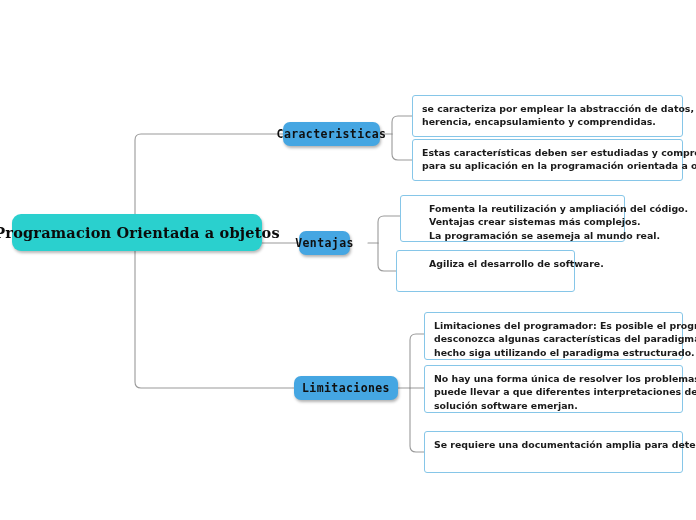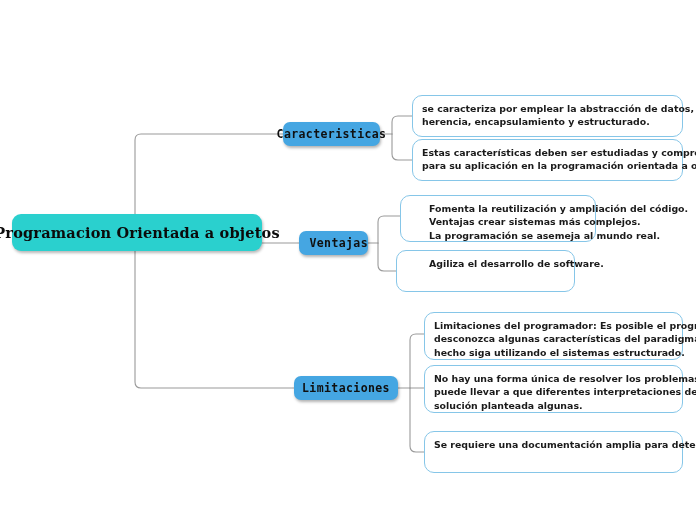--- a/index.html
+++ b/index.html
@@ -53,21 +53,21 @@
     font-family: "DejaVu Sans Mono", "Liberation Mono", monospace;
     font-weight: bold;
     font-size: 11.5px;
     letter-spacing: 0.4px;
     white-space: nowrap;
   }
   
   .leaf-node {
     background: #ffffff;
     border: 1px solid #86c6e8;
-    border-radius: 10px;
+    border-radius: 3px;
     color: #1a1a1a;
     font-family: "DejaVu Sans", "Liberation Sans", sans-serif;
     font-size: 9.4px;
     font-weight: 600;
     line-height: 13.4px;
     padding: 6px 9px 6px 9px;
     box-sizing: border-box;
   }
   .leaf-line {
     display: block;
@@ -106,55 +106,55 @@
   <div class="node root-node" style="left:12px; top:214px; width:250px; height:37px;">
     <span>Programacion Orientada a objetos</span>
   </div>
 
   <div class="node branch-node" style="left:283px; top:122px; width:97px; height:24px;">
     <span>Caracteristicas</span>
   </div>
 
   <div class="node leaf-node" style="left:412px; top:95px; width:271px; height:42px;">
     <span class="leaf-line">se caracteriza por emplear la abstracción de datos,</span>
-    <span class="leaf-line">herencia, encapsulamiento y estructurado.</span>
+    <span class="leaf-line">herencia, encapsulamiento y comprendidas.</span>
   </div>
 
   <div class="node leaf-node" style="left:412px; top:139px; width:271px; height:42px;">
     <span class="leaf-line">Estas características deben ser estudiadas y comprendidas</span>
     <span class="leaf-line">para su aplicación en la programación orientada a objetos.</span>
   </div>
 
-  <div class="node branch-node" style="left:299px; top:231px; width:69px; height:24px;justify-content:flex-end;">
+  <div class="node branch-node" style="left:299px; top:231px; width:51px; height:24px;">
     <span>Ventajas</span>
   </div>
 
-  <div class="node leaf-node" style="left:400px; top:195px; width:196px; height:47px;padding-left:28px;">
+  <div class="node leaf-node" style="left:400px; top:195px; width:225px; height:47px;padding-left:28px;">
     <span class="leaf-line">Fomenta la reutilización y ampliación del código.</span>
     <span class="leaf-line">Ventajas crear sistemas más complejos.</span>
     <span class="leaf-line">La programación se asemeja al mundo real.</span>
   </div>
 
   <div class="node leaf-node" style="left:396px; top:250px; width:179px; height:42px;padding-left:32px;">
     <span class="leaf-line">Agiliza el desarrollo de software.</span>
   </div>
 
   <div class="node branch-node" style="left:294px; top:376px; width:104px; height:24px;">
     <span>Limitaciones</span>
   </div>
 
   <div class="node leaf-node" style="left:424px; top:312px; width:259px; height:48px;">
     <span class="leaf-line">Limitaciones del programador: Es posible el programador</span>
     <span class="leaf-line">desconozca algunas características del paradigma y de</span>
-    <span class="leaf-line">hecho siga utilizando el sistemas estructurado.</span>
+    <span class="leaf-line">hecho siga utilizando el paradigma estructurado.</span>
   </div>
 
   <div class="node leaf-node" style="left:424px; top:365px; width:259px; height:48px;">
     <span class="leaf-line">No hay una forma única de resolver los problemas. Esto</span>
     <span class="leaf-line">puede llevar a que diferentes interpretaciones de la</span>
-    <span class="leaf-line">solución planteada algunas.</span>
+    <span class="leaf-line">solución software emerjan.</span>
   </div>
 
   <div class="node leaf-node" style="left:424px; top:431px; width:259px; height:42px;">
     <span class="leaf-line">Se requiere una documentación amplia para determinar la</span>
   </div>
 
 </div>
 
 </body></html>

